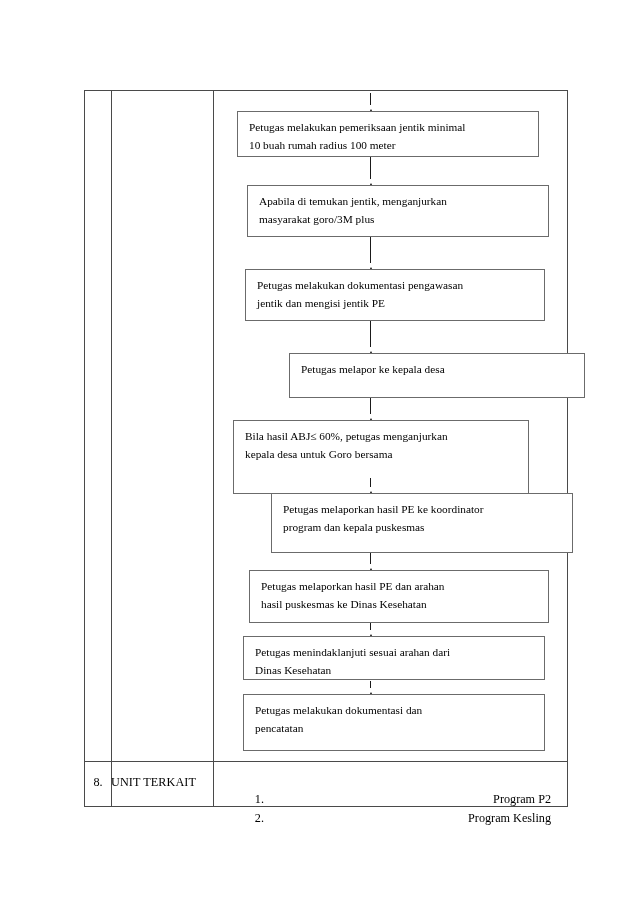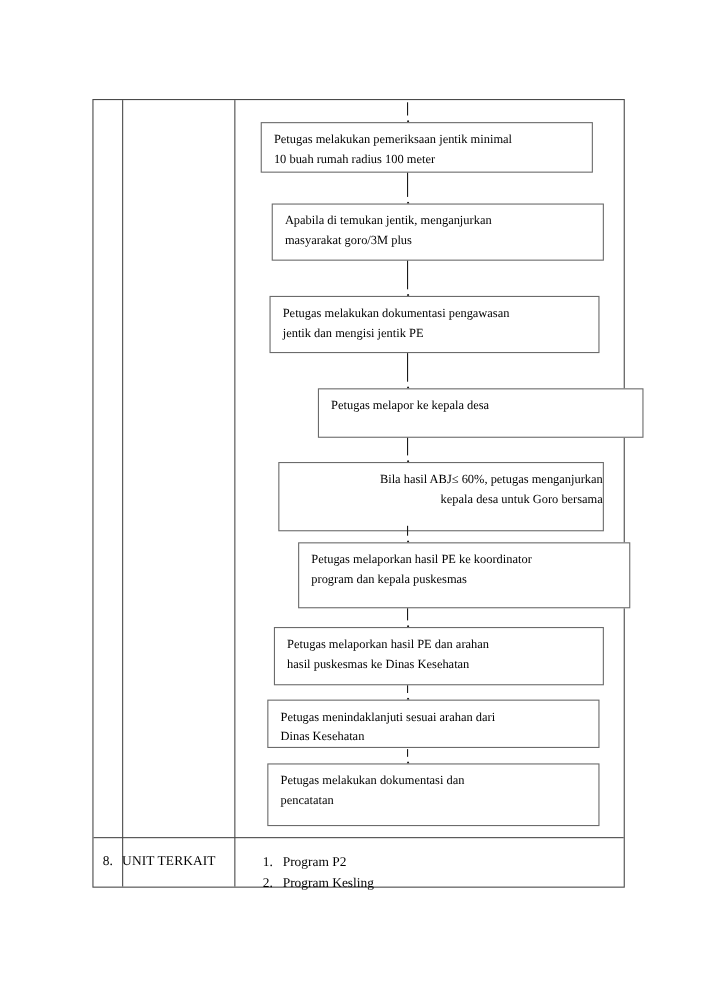--- a/index.html
+++ b/index.html
@@ -128,23 +128,24 @@
   }
   .cell-list {
     position: absolute;
     left: 128px;
     top: 670px;
     right: 0;
     padding-top: 13px;
     font-size: 12.2px;
   }
   .cell-list ol {
-    margin: 0;
+    margin: 16px;
     padding-left: 38px;
     line-height: 19px;
+    text-align: right;
   }
   .cell-list li { padding-left: 6px; }
 </style>
 </head>
 <body>
 
 <div id="page">
 
   <div id="sop-table">
 
@@ -191,21 +192,21 @@
 
       <div class="fbox" style="left:36px; top:262px; width:296px; height:45px;margin-left:40px;">
         <span class="line">Petugas melapor ke kepala desa</span>
       </div>
 
       <div class="arrow" style="top:307px; height:22px;">
         <div class="stem" style="height:16px;"></div>
         <div class="head"></div>
       </div>
 
-      <div class="fbox" style="left:40px; top:329px; width:296px; height:63px;text-align:right;">
+      <div class="fbox" style="left:20px; top:329px; width:296px; height:74px;">
         <span class="line">Bila hasil ABJ≤ 60%, petugas menganjurkan</span>
         <span class="line">kepala desa untuk Goro bersama</span>
       </div>
 
       <div class="arrow" style="top:387px; height:15px;">
         <div class="stem" style="height:9px;"></div>
         <div class="head"></div>
       </div>
 
       <div class="fbox" style="left:30px; top:402px; width:302px; height:60px;margin-left:28px;">

